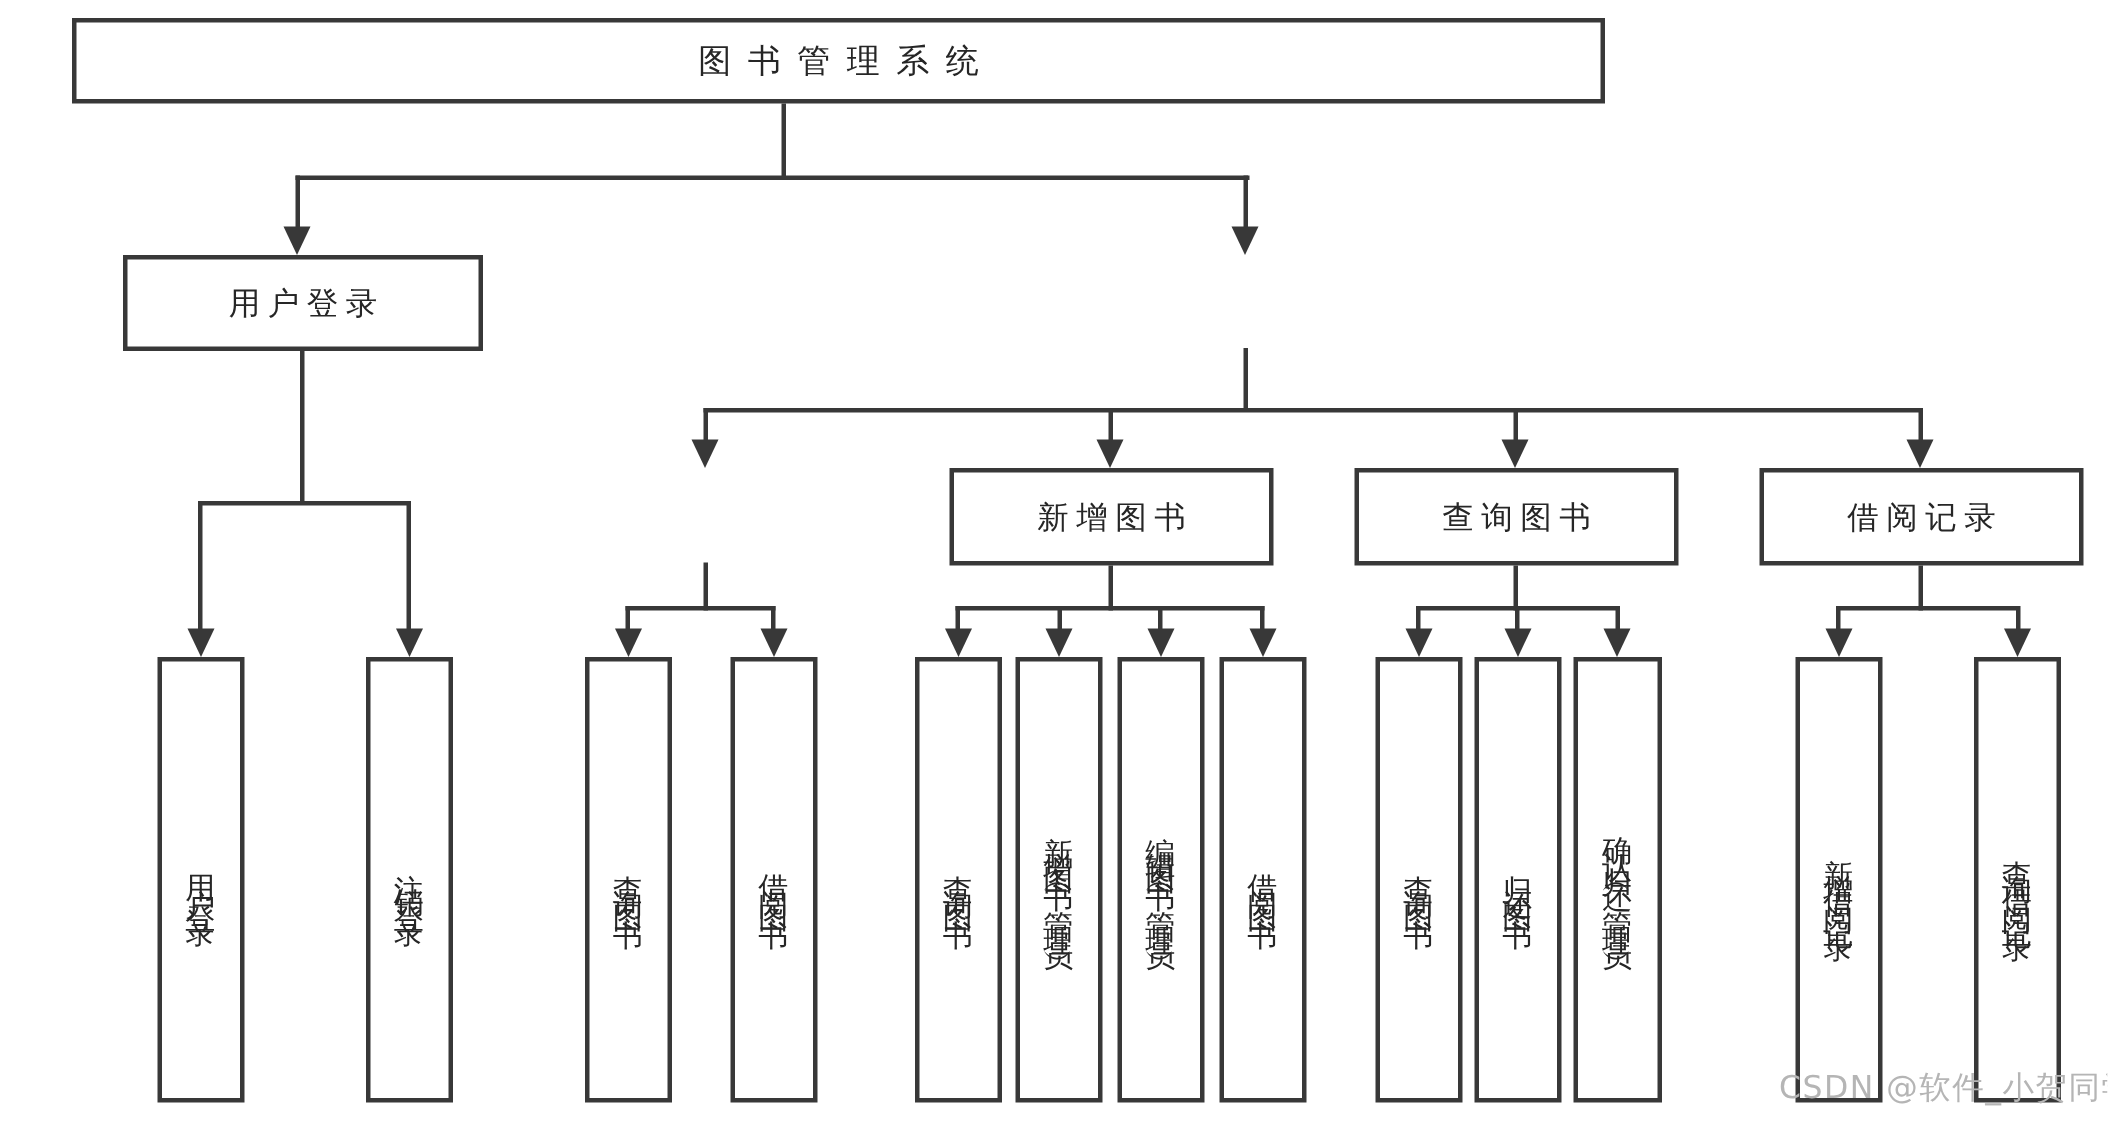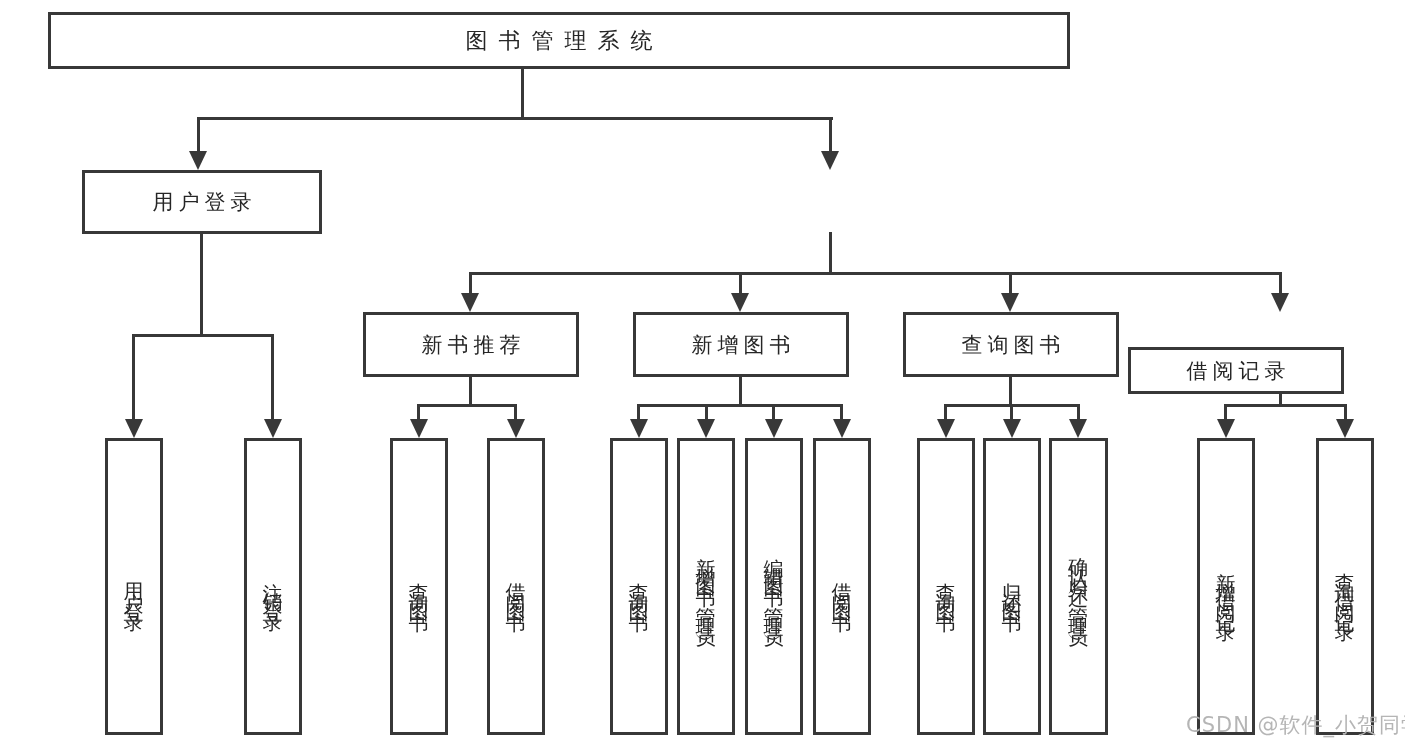--- a/index.html
+++ b/index.html
@@ -37,30 +37,27 @@
 <div id="stage">
 
   <div class="box root" style="left:12px;top:12px;width:1022px;height:57px;margin-left:36px;">
     <span>图书管理系统</span>
   </div>
 
   <div class="box hnode" style="left:82px;top:170px;width:240px;height:64px;">
     <span>用户登录</span>
   </div>
 
-  <div class="box hnode" style="left:363px;top:312px;width:216px;height:65px;">
-    <span>新书推荐</span>
-  </div>
   <div class="box hnode" style="left:633px;top:312px;width:216px;height:65px;">
     <span>新增图书</span>
   </div>
   <div class="box hnode" style="left:903px;top:312px;width:216px;height:65px;">
     <span>查询图书</span>
   </div>
-  <div class="box hnode" style="left:1128px;top:312px;width:216px;height:47px;margin-top:35px;">
+  <div class="box hnode" style="left:1173px;top:312px;width:216px;height:65px;">
     <span>借阅记录</span>
   </div>
 
   <div class="box leaf" style="left:105px;top:438px;width:58px;height:297px;">
     <span>用户登录</span>
   </div>
   <div class="box leaf" style="left:244px;top:438px;width:58px;height:297px;">
     <span>注销登录</span>
   </div>
 

